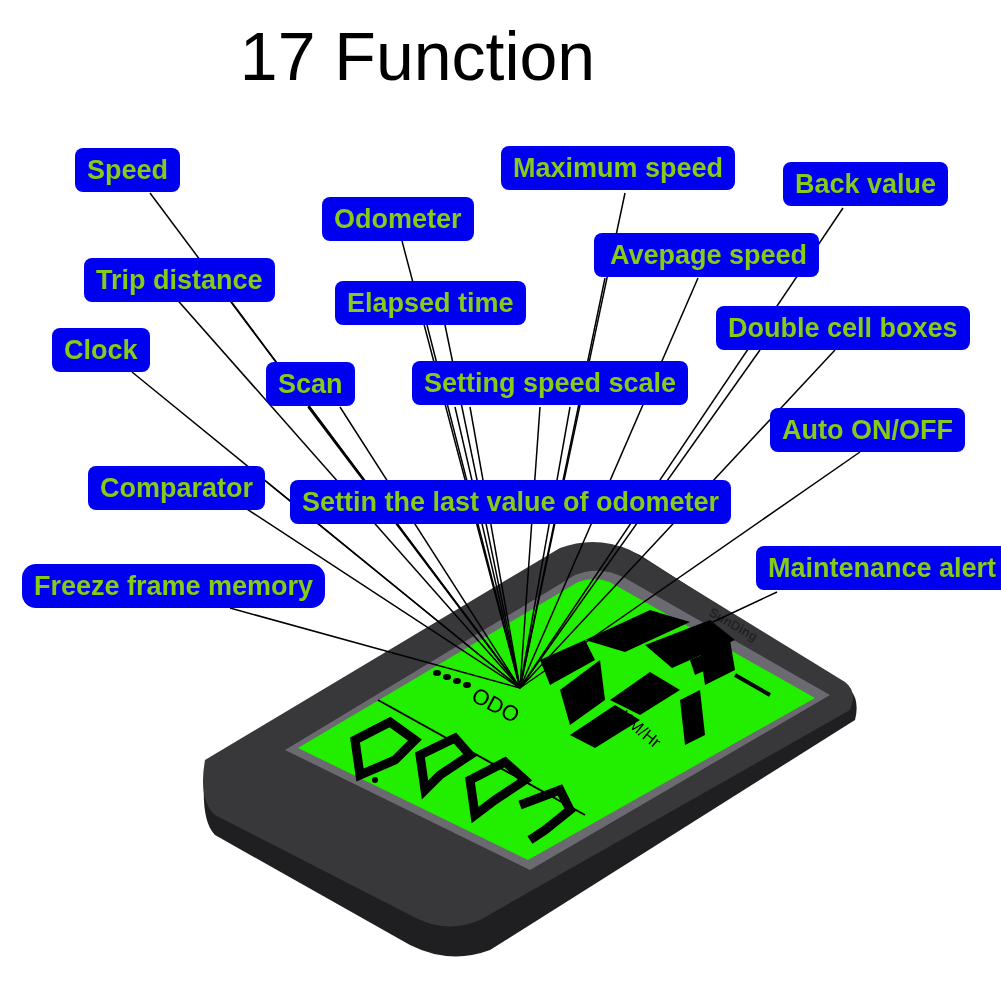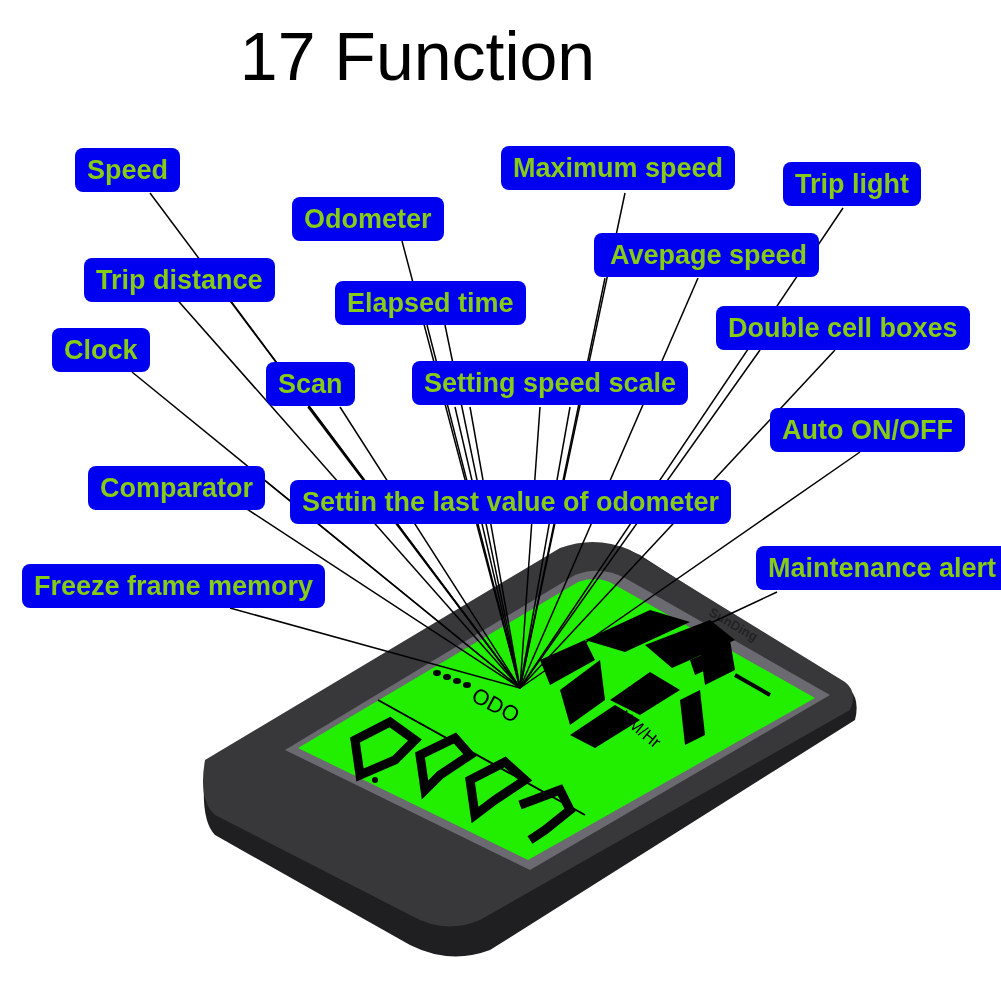--- a/index.html
+++ b/index.html
@@ -86,26 +86,26 @@
     <line x1="195" y1="475" x2="520" y2="688"></line>
     <line x1="258" y1="475" x2="520" y2="688"></line>
     <line x1="860" y1="452" x2="520" y2="688"></line>
     <line x1="230" y1="608" x2="520" y2="688"></line>
     <line x1="777" y1="592" x2="700" y2="628"></line>
   </g>
 </svg>
 
 <div class="tag" style="left:75px;top:148px;">Speed</div>
 <div class="tag" style="left:501px;top:146px;">Maximum speed</div>
-<div class="tag" style="left:783px;top:162px;">Trip light</div>
-<div class="tag" style="left:292px;top:197px;">Odometer</div>
+<div class="tag" style="left:783px;top:162px;">Back value</div>
+<div class="tag" style="left:322px;top:197px;">Odometer</div>
 <div class="tag" style="left:84px;top:233px;margin-top:25px;">Trip distance</div>
 <div class="tag" style="left:594px;top:233px;padding-left:16px;">Avepage speed</div>
 <div class="tag" style="left:335px;top:281px;">Elapsed time</div>
 <div class="tag" style="left:716px;top:306px;">Double cell boxes</div>
 <div class="tag" style="left:52px;top:328px;">Clock</div>
 <div class="tag" style="left:266px;top:362px;">Scan</div>
 <div class="tag" style="left:412px;top:361px;">Setting speed scale</div>
 <div class="tag" style="left:770px;top:408px;">Auto ON/OFF</div>
 <div class="tag" style="left:88px;top:430px;margin-top:36px;">Comparator</div>
 <div class="tag" style="left:290px;top:480px;">Settin the last value of odometer</div>
-<div class="tag" style="left:22px;top:564px;">Freeze frame memory</div>
+<div class="tag" style="left:22px;top:564px;border-radius:14px;">Freeze frame memory</div>
 <div class="tag" style="left:756px;top:546px;">Maintenance alert</div>
 
 </body></html>

